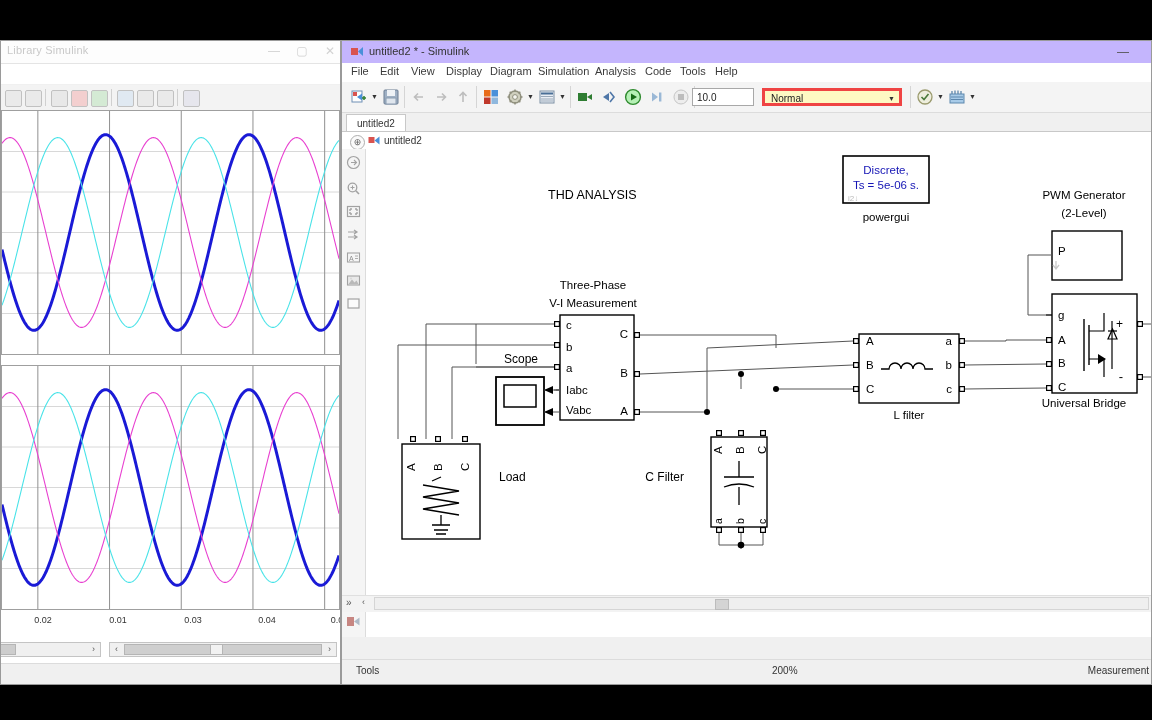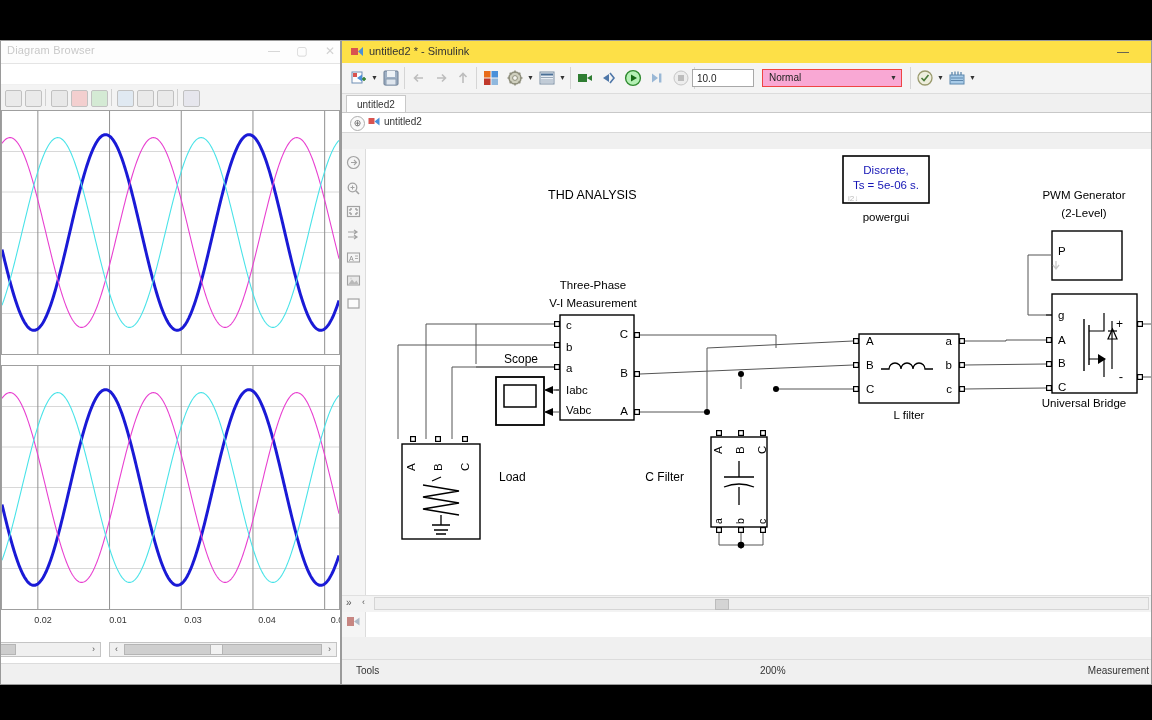--- a/index.html
+++ b/index.html
@@ -26,21 +26,21 @@
   #xaxis-labels{position:absolute;left:0;right:0;top:505px;height:18px;}
   #xaxis-labels span{position:absolute;font-size:9px;color:#333;transform:translateX(-50%);}
   #scope-scrollrow{position:absolute;left:0;right:0;bottom:22px;height:20px;}
   .hscroll{position:absolute;height:15px;background:#f0f0f0;border:1px solid #c4c4c4;box-sizing:border-box;}
   .hscroll .thumb{position:absolute;top:1px;height:11px;background:#cdcdcd;border:1px solid #b5b5b5;box-sizing:border-box;}
   .hscroll .arr{position:absolute;top:0;width:13px;height:13px;font-size:9px;line-height:13px;text-align:center;color:#555;}
   #scope-statusbar{position:absolute;left:0;right:0;bottom:0;height:20px;background:#f0f0f0;border-top:1px solid #dcdcdc;}
 
   
   #sl-window{position:absolute;left:341px;top:40px;width:811px;height:645px;background:#f0f0f0;border:1px solid #9a9a9a;box-sizing:border-box;overflow:hidden;}
-  #sl-titlebar{position:relative;height:22px;background:#fde047;}
+  #sl-titlebar{position:relative;height:22px;background:#c4b5fd;}
   #sl-app-icon{position:absolute;left:8px;top:4px;width:14px;height:14px;}
   #sl-title{position:absolute;left:27px;top:4px;font-size:11px;color:#333;white-space:nowrap;}
   #sl-min{position:absolute;right:14px;top:3px;width:28px;height:16px;text-align:center;line-height:16px;color:#555;font-size:12px;}
   #sl-menubar{position:relative;height:19px;background:#fff;}
   #sl-menubar .mi{position:absolute;top:2px;font-size:11px;color:#3a3a3a;white-space:nowrap;}
   #sl-toolbar{position:relative;height:30px;background:#f4f4f4;border-bottom:1px solid #dcdcdc;}
   #sl-tabrow{position:relative;height:18px;background:#f0f0f0;border-bottom:1px solid #c8c8c8;}
   #sl-tab{position:absolute;left:4px;top:1px;height:17px;padding:0 10px;background:#fff;border:1px solid #c8c8c8;border-bottom:none;font-size:10px;line-height:17px;color:#333;box-sizing:border-box;}
   #sl-breadcrumb{position:relative;height:19px;background:#fff;border-bottom:1px solid #d8d8d8;}
   #bc-expander{position:absolute;left:8px;top:3px;width:13px;height:13px;border:1px solid #aeaeae;border-radius:50%;color:#666;font-size:9px;line-height:12px;text-align:center;background:#fafafa;}
@@ -51,44 +51,44 @@
   .sb-ico{position:absolute;left:4px;width:15px;height:15px;opacity:.65;}
   #sl-canvas{position:absolute;left:24px;top:0;right:0;bottom:0;background:#fff;overflow:hidden;}
   #sl-canvas svg{display:block;}
   #sl-bottomscroll{position:absolute;left:0;right:0;bottom:25px;height:16px;background:#f3f3f3;border-top:1px solid #e0e0e0;}
   #bs-chev{position:absolute;left:4px;top:1px;font-size:10px;color:#555;}
   #bs-left{position:absolute;left:20px;top:1px;font-size:9px;color:#555;}
   #bs-track{position:absolute;left:32px;right:2px;top:1px;height:13px;background:#efefef;border:1px solid #d5d5d5;box-sizing:border-box;}
   #bs-thumb{position:absolute;left:340px;top:1px;width:14px;height:11px;background:#d4d4d4;border:1px solid #bcbcbc;box-sizing:border-box;}
   #sl-statusbar{position:absolute;left:0;right:0;bottom:0;height:24px;background:#f0f0f0;border-top:1px solid #dcdcdc;}
   #st-ready{position:absolute;left:14px;top:5px;font-size:10px;color:#333;}
-  #st-zoom{position:absolute;left:418px;top:5px;font-size:10px;color:#333;}
+  #st-zoom{position:absolute;left:430px;top:5px;font-size:10px;color:#333;}
   #st-solver{position:absolute;right:2px;top:5px;font-size:10px;color:#333;white-space:nowrap;}
 
   
   .tbtn{position:absolute;top:6px;width:18px;height:18px;}
   .tcaret{position:absolute;top:11px;width:7px;height:7px;font-size:7px;color:#333;line-height:7px;}
   .tsep{position:absolute;top:4px;width:1px;height:22px;background:#d5d5d5;}
   #sim-time{position:absolute;left:350px;top:6px;width:62px;height:18px;background:#fff;border:1px solid #a8a8a8;box-sizing:border-box;font-size:10px;padding:2px 4px;color:#222;}
-  #sim-mode{position:absolute;left:420px;top:6px;width:140px;height:18px;background:#f9a8d4;border:1px solid #ef4444;box-sizing:border-box;}
+  #sim-mode{position:absolute;left:420px;top:6px;width:140px;height:18px;background:#fef9c3;border:3px solid #ef4444;box-sizing:border-box;}
   #sim-mode-label{position:absolute;left:6px;top:2px;font-size:10px;color:#222;}
   #sim-mode-caret{position:absolute;right:4px;top:4px;font-size:7px;color:#333;}
 
   
   #watermark{position:absolute;left:390px;top:36px;font-size:32px;font-weight:bold;color:#fff;letter-spacing:.5px;text-shadow:0 0 1px #777,0 0 3px #999,1px 1px 2px #888;white-space:nowrap;font-family:"DejaVu Sans",sans-serif;pointer-events:none;}
 </style>
 </head>
 <body>
 
 <div id="root">
 
   <div id="scope-window">
 
     <div id="scope-titlebar">
-      <div id="scope-title">Diagram Browser</div>
+      <div id="scope-title">Library Simulink</div>
       <div class="scope-wbtn" id="scope-min">—</div>
       <div class="scope-wbtn" id="scope-max">▢</div>
       <div class="scope-wbtn" id="scope-close">✕</div>
     </div>
 
     <div id="scope-menurow"></div>
 
     <div id="scope-toolbar">
       <div class="tb-ico" style="left:4px;"></div>
       <div class="tb-ico" style="left:24px;"></div>
@@ -176,20 +176,32 @@
 
     <div id="sl-titlebar">
       <svg id="sl-app-icon" viewBox="0 0 14 14">
         <rect x="1" y="3" width="7" height="7" fill="#d9534f"></rect>
         <path d="M8 6.5 L13 2 L13 11 Z" fill="#4a90d9"></path>
       </svg>
       <div id="sl-title">untitled2 * - Simulink</div>
       <div id="sl-min">—</div>
     </div>
 
+    <div id="sl-menubar">
+      <div class="mi" style="left:9px;">File</div>
+      <div class="mi" style="left:38px;">Edit</div>
+      <div class="mi" style="left:69px;">View</div>
+      <div class="mi" style="left:104px;">Display</div>
+      <div class="mi" style="left:148px;">Diagram</div>
+      <div class="mi" style="left:196px;">Simulation</div>
+      <div class="mi" style="left:253px;">Analysis</div>
+      <div class="mi" style="left:303px;">Code</div>
+      <div class="mi" style="left:338px;">Tools</div>
+      <div class="mi" style="left:373px;">Help</div>
+    </div>
 
     <div id="sl-toolbar">
 
       <svg class="tbtn" style="left:8px;" viewBox="0 0 18 18">
         <rect x="2" y="3" width="10" height="11" fill="#fdfdfd" stroke="#6f8fb5"></rect>
         <rect x="3" y="4" width="4" height="4" fill="#d9534f"></rect>
         <path d="M7 9 L12 5.5 L12 12.5 Z" fill="#4a90d9"></path>
         <path d="M12 10 l4 0 m-2 -2 l0 4" stroke="#2f7d32" stroke-width="1.5"></path>
       </svg>
       <div class="tcaret" style="left:29px;">▼</div>

